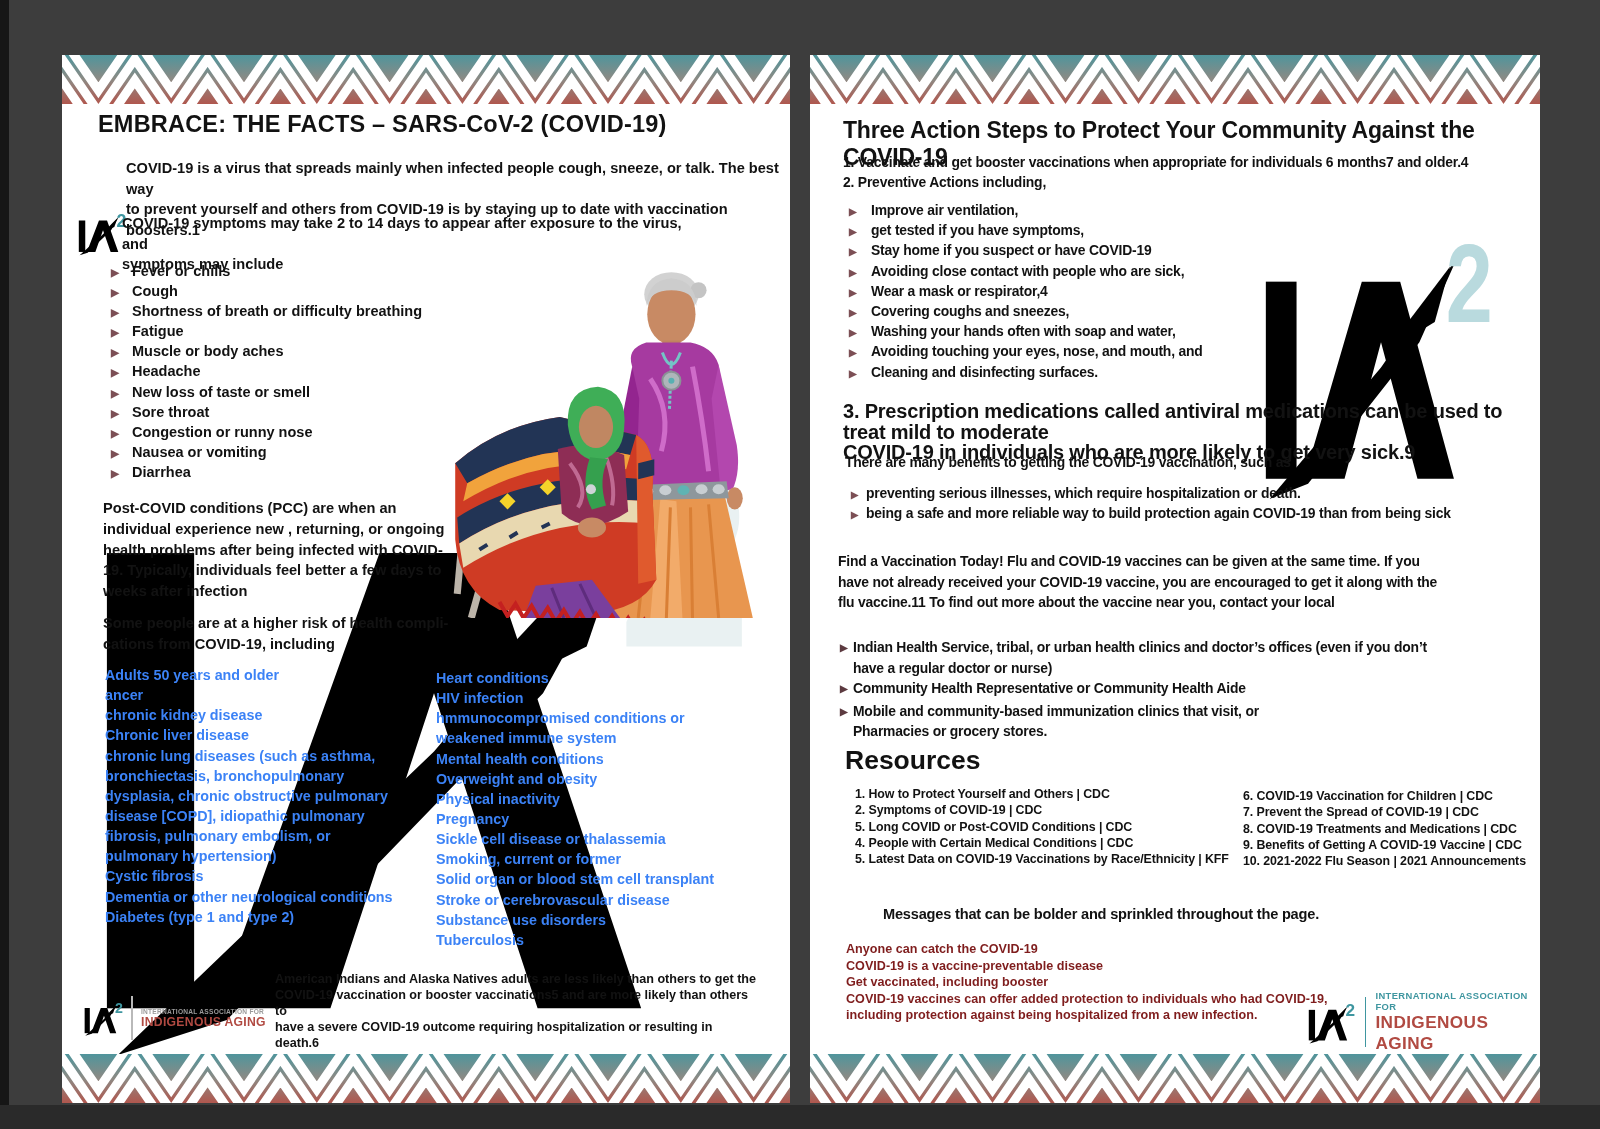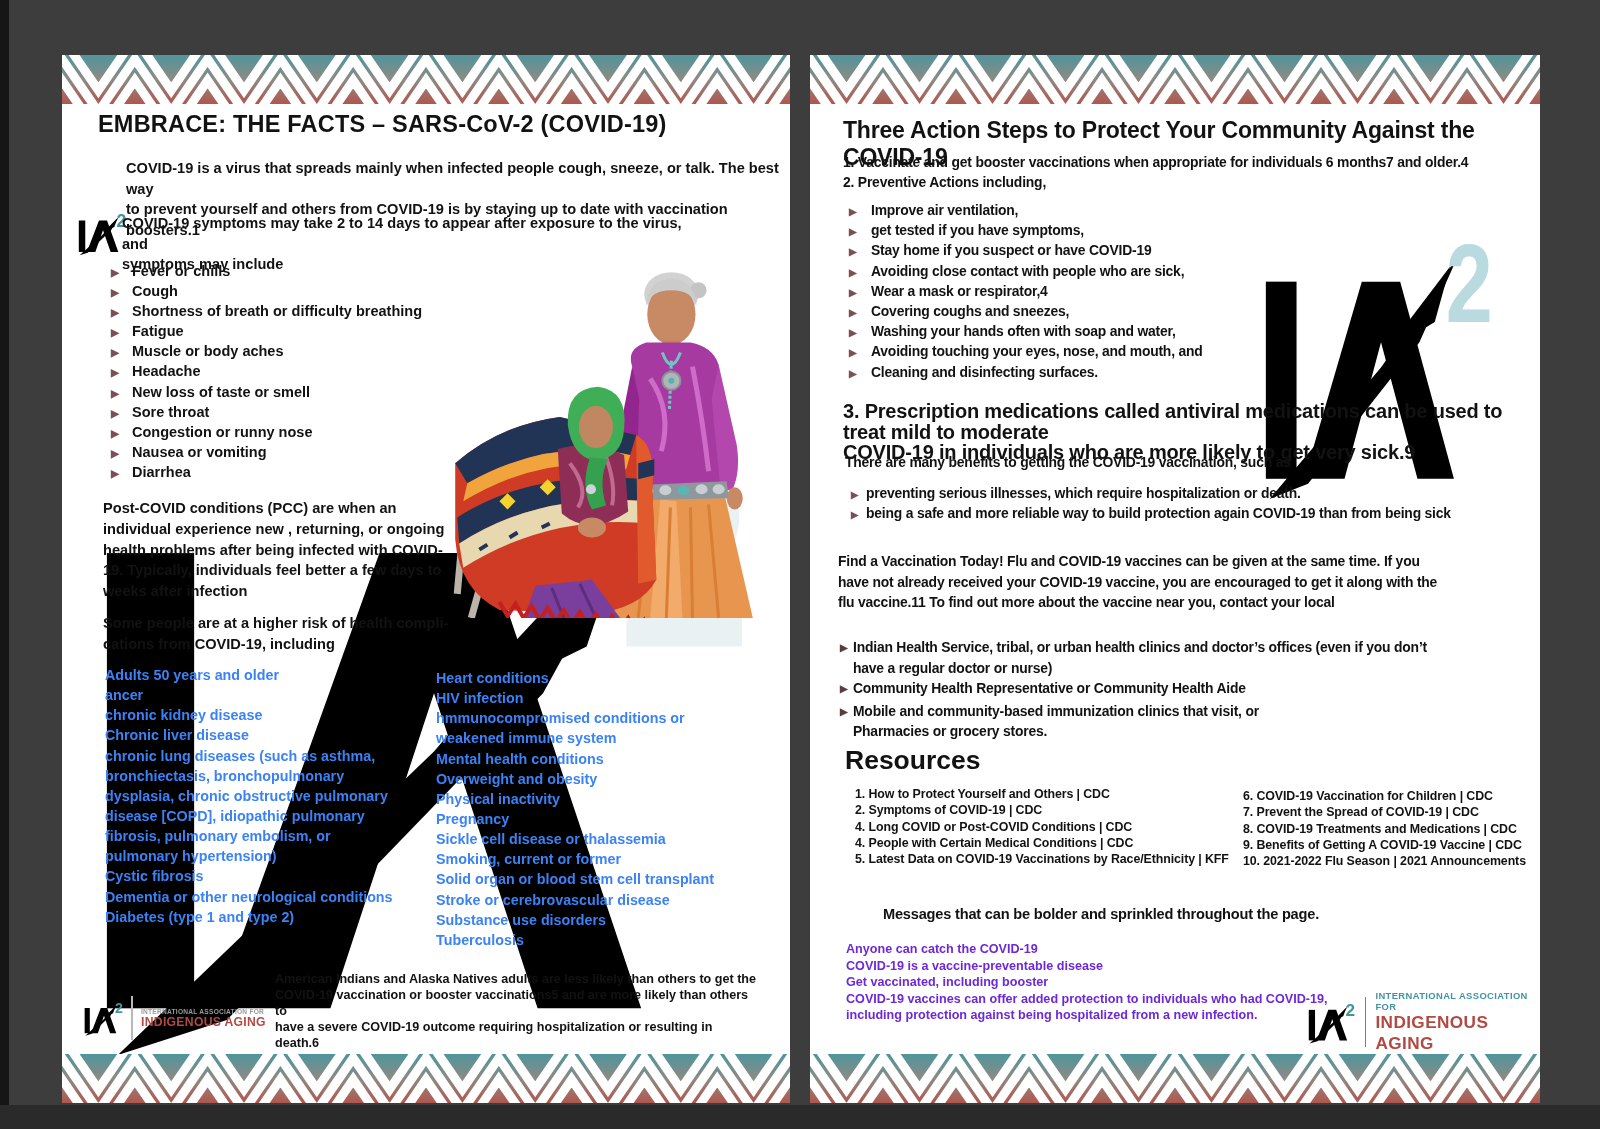--- a/index.html
+++ b/index.html
@@ -73,21 +73,21 @@
   .rp-locations { left:30px; top:582px; }
   .rp-locations .li { font-size:13.9px; line-height:20.6px; font-weight:bold; color:#121212; letter-spacing:-0.2px; }
   .rp-locations .tri { font-size:10px; width:13px; color:#5c3a40; position:relative; top:-1px; }
   .rp-locations .li span:last-child { white-space:pre-line; }
   .rp-restitle { left:35px; top:690px; font-size:26.5px; letter-spacing:0; }
   .rp-res1 { left:45px;  top:732px; }
   .rp-res2 { left:433px; top:734px; }
   .rp-res1 .li, .rp-res2 .li { height:16.35px; font-size:12.4px; font-weight:bold; color:#121212; letter-spacing:-0.1px; }
   .rp-msgtitle { left:49px; top:851px; font-size:14.6px; width:600px;margin-left:24px; }
   .rp-messages { left:36px; top:886px; }
-  .rp-messages .li { font-size:12.6px; line-height:16.6px; font-weight:bold; color:#6d28d9; white-space:pre-line; }
+  .rp-messages .li { font-size:12.6px; line-height:16.6px; font-weight:bold; color:#7f1d1d; white-space:pre-line; }
   .fl-right { left:498px; top:938px; height:58px; }
   .fl-right .fl-div { background:#3f96a0; margin:4px 9px 4px 8px; }
   .fl-right .fl-l1 { font-size:9.4px;  color:#3f96a0; letter-spacing:0.4px; }
   .fl-right .fl-l2 { font-size:17.2px; color:#b14a42; letter-spacing:0.4px; }
 </style>
 </head>
 <body>
 
 <svg width="0" height="0" style="position:absolute" aria-hidden="true">
   <defs>
@@ -395,21 +395,21 @@
       <span>Mobile and community-based immunization clinics that visit, or
 Pharmacies or grocery stores.</span>
     </div>
     </div>
 
   <div class="t rp rp-restitle">Resources</div>
 
   <div class="list rp-res1">
       <div class="li">1. How to Protect Yourself and Others | CDC</div>
       <div class="li">2. Symptoms of COVID-19 | CDC</div>
-      <div class="li">4. Long COVID or Post-COVID Conditions | CDC</div>
+      <div class="li">5. Long COVID or Post-COVID Conditions | CDC</div>
       <div class="li">4. People with Certain Medical Conditions | CDC</div>
       <div class="li">5. Latest Data on COVID-19 Vaccinations by Race/Ethnicity | KFF</div>
     </div>
   <div class="list rp-res2">
       <div class="li">6. COVID-19 Vaccination for Children | CDC</div>
       <div class="li">7. Prevent the Spread of COVID-19 | CDC</div>
       <div class="li">8. COVID-19 Treatments and Medications | CDC</div>
       <div class="li">9. Benefits of Getting A COVID-19 Vaccine | CDC</div>
       <div class="li">10. 2021-2022 Flu Season | 2021 Announcements</div>
     </div>

